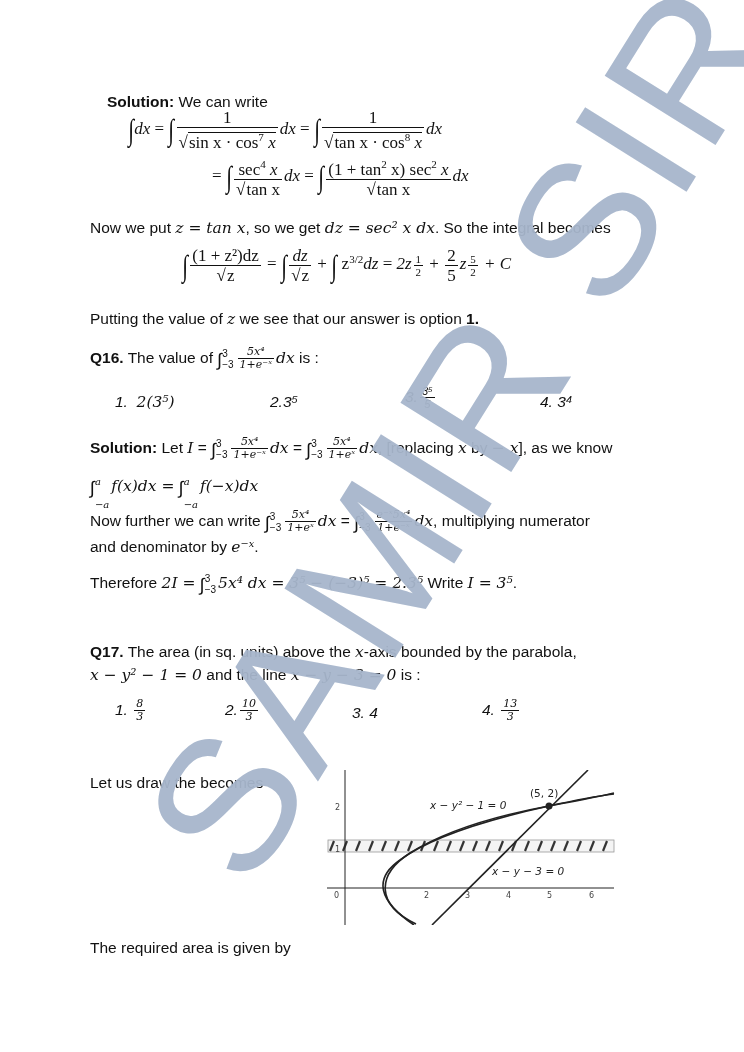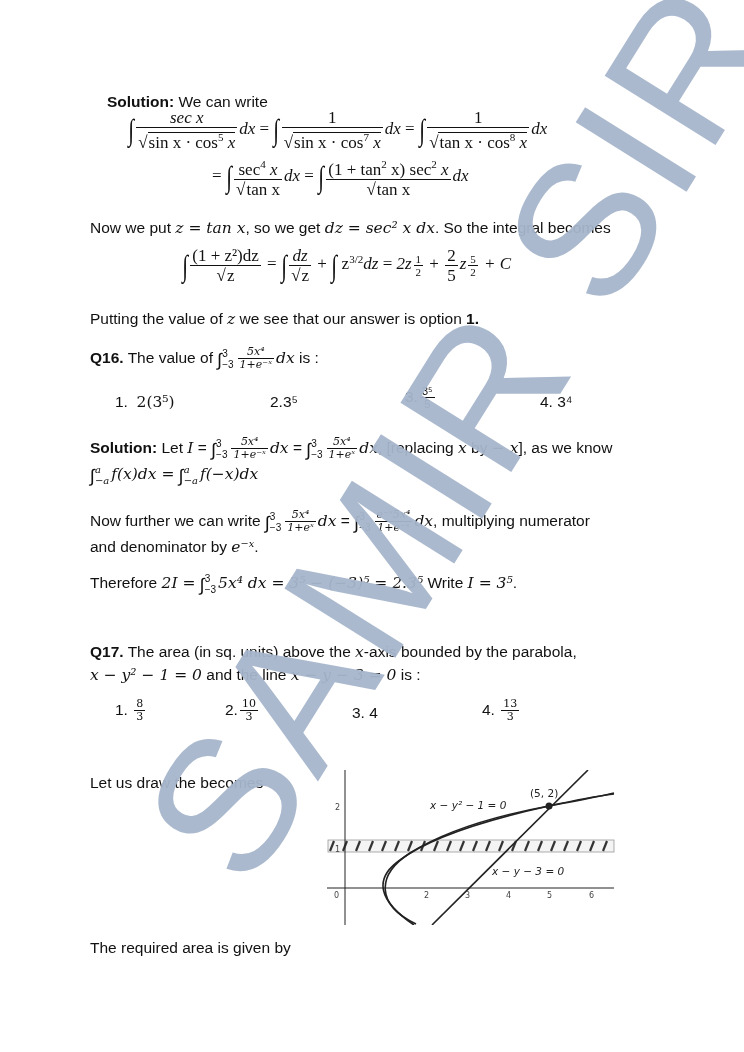--- a/index.html
+++ b/index.html
@@ -1,52 +1,52 @@
 <!DOCTYPE html>
 <html><head>
 <meta charset="utf-8">
 <style>
   html, body { margin:0; padding:0; background:#ffffff; }
   body { width:744px; height:1052px; position:relative; overflow:hidden;
          font-family:"Liberation Sans", sans-serif; color:#111; }
   .page { position:absolute; left:0; top:0; width:744px; height:1052px; }
   .txt { position:absolute; font-size:15.5px; line-height:20px; white-space:nowrap; }
-  .m { font-family:"DejaVu Serif", "Liberation Serif", serif; font-style:italic; }
+  .m { font-family:"DejaVu Serif", "Liberation Serif", serif; font-style:italic;margin-top:12px; }
   .mr { font-family:"DejaVu Serif", "Liberation Serif", serif; }
   b { font-weight:bold; }
   .eq { position:absolute; font-family:"Liberation Serif", "DejaVu Serif", serif; font-size:17px; white-space:nowrap; }
   .frac { display:inline-block; vertical-align:middle; text-align:center; margin:0 2px; }
   .frac > span { display:block; padding:0 2px; line-height:19px; }
   .frac > span.num { border-bottom:1.2px solid #111; }
   .frac.small { font-size:11px; }
   .frac.small > span { line-height:12px; }
   .int { font-size:30px; vertical-align:middle; display:inline-block; transform:scaleX(0.7); margin:0 -1px; }
   .sint { font-size:18px; vertical-align:-3px; }
   .lims { display:inline-flex; flex-direction:column; font-size:10px; line-height:11px; vertical-align:middle; margin-right:2px; }
   sup { font-size:0.65em; }
   .sqrt { border-top:1.2px solid #111; padding-left:1px; }
   .watermark { position:absolute; pointer-events:none; color:#a7b6cc; opacity:0.95;
                font-family:"Liberation Sans", sans-serif; font-size:200px; font-weight:normal;
                letter-spacing:4px; white-space:nowrap; transform-origin:left top; }
   .options { position:absolute; font-size:15.5px; }
-  .opt { position:absolute; white-space:nowrap; }
+  .opt { position:absolute; white-space:nowrap;font-style:italic; }
   svg text { font-family:"DejaVu Sans", sans-serif; }
 </style>
 </head>
 <body>
 
 <div class="page">
 
   <div class="txt" style="left:107px; top:92px;">
     <b>Solution:</b>
     <span>We can write</span>
   </div>
 
   <div class="eq" style="left:128px; top:108px;">
-    <span class="int">∫</span><span class="frac"><span class="num"><i>sec x</i></span><span>√<span class="sqrt"><span>sin x · cos</span><sup>5</sup> <i>x</i></span></span></span><i>dx</i> <span>=</span>
+    <span class="int">∫</span><i>dx</i> <span>=</span>
     <span class="int">∫</span><span class="frac"><span class="num">1</span><span>√<span class="sqrt"><span>sin x · cos</span><sup>7</sup> <i>x</i></span></span></span><i>dx</i> <span>=</span>
     <span class="int">∫</span><span class="frac"><span class="num">1</span><span>√<span class="sqrt"><span>tan x · cos</span><sup>8</sup> <i>x</i></span></span></span><i>dx</i>
   </div>
 
   <div class="eq" style="left:212px; top:155px;">
     <span>=</span>
     <span class="int">∫</span><span class="frac"><span class="num"><span>sec</span><sup>4</sup> <i>x</i></span><span>√<span class="sqrt">tan x</span></span></span><i>dx</i> <span>=</span>
     <span class="int">∫</span><span class="frac"><span class="num"><span>(1 + tan</span><sup>2</sup> <span>x) sec</span><sup>2</sup> <i>x</i></span><span>√<span class="sqrt">tan x</span></span></span><i>dx</i>
   </div>
 

